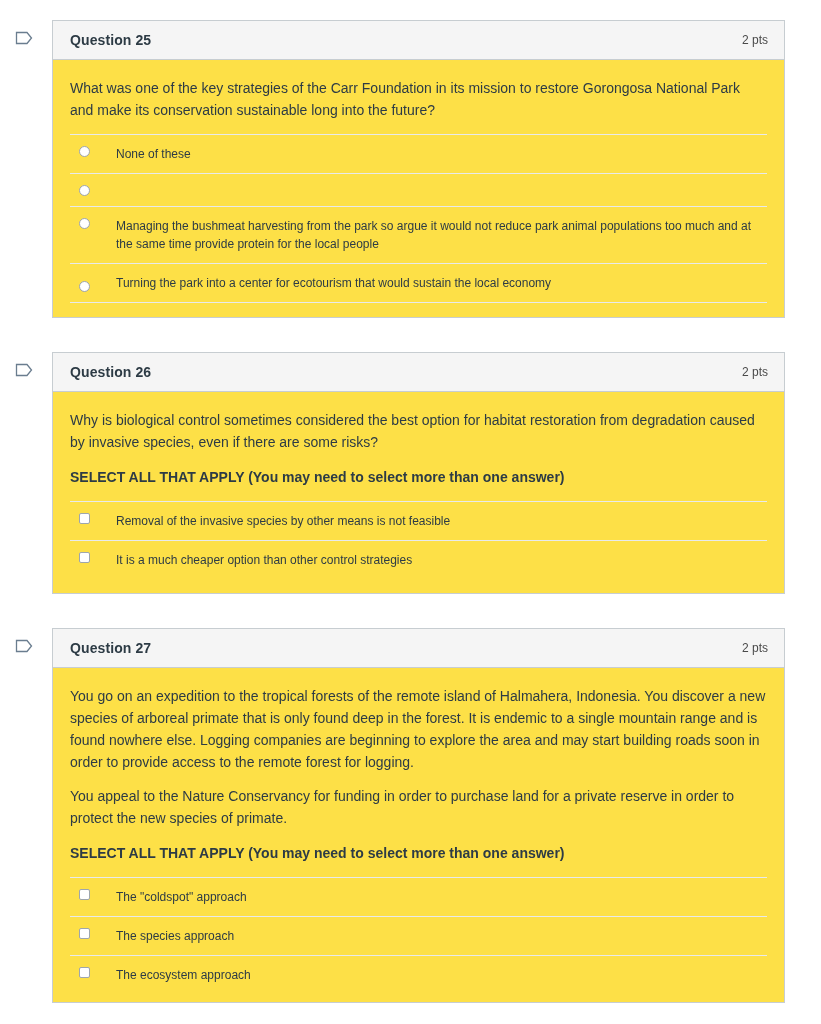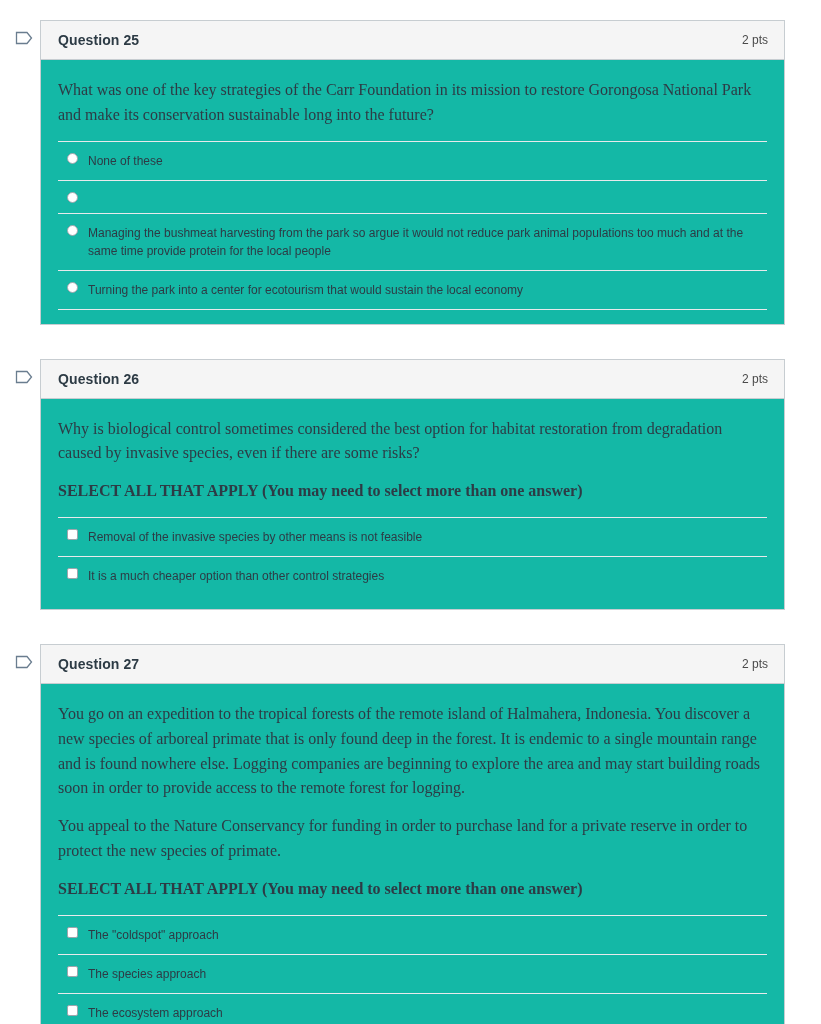--- a/index.html
+++ b/index.html
@@ -27,24 +27,24 @@
   }
   .flag-icon {
     position: absolute;
     left: 15px;
     top: 10px;
     width: 18px;
     height: 16px;
     display: block;
   }
   .question-card {
-    margin-left: 40px;
+    margin-left: 52px;
     margin-right: 36px;
     border: 1px solid #c7cdd1;
-    background: #14b8a6;
+    background: #fde047;
     box-sizing: border-box;
   }
   .question-header {
     background: #f5f5f5;
     border-bottom: 1px solid #c7cdd1;
     padding: 11px 16px 11px 17px;
     display: flex;
     align-items: center;
     justify-content: space-between;
     min-height: 16px;
@@ -58,51 +58,52 @@
   .question-points {
     font-size: 12px;
     color: #4a4a4a;
     font-weight: normal;
     white-space: nowrap;
   }
   .question-body {
     padding: 18px 17px 8px 17px;
   }
   .q-text {
-    font-size: 16px;
+    font-size: 14px;
     line-height: 1.55;
     color: #2d3b45;
     margin: 0 0 13px 0;
     max-width: 716px;
-    font-family: Liberation Serif, serif;
   }
   .q-text:last-of-type {
     margin-bottom: 13px;
   }
   .q-text.bold {
     font-weight: bold;
   }
   .answers {
     margin: 0;
     padding: 0;
     list-style: none;
     border-top: 1px solid #e8eaec;
   }
   .answer-row {
     display: flex;
     align-items: flex-start;
     padding: 10px 8px 10px 9px;
     border-bottom: 1px solid #e8eaec;
     min-height: 12px;
+    gap: 16px;
   }
   .answer-row:last-child {
     border-bottom: none;
   }
   .answers.with-bottom-rule .answer-row:last-child {
     border-bottom: 1px solid #e8eaec;
+    align-items: flex-end;
   }
   .radio-mark {
     flex: 0 0 auto;
     width: 11px;
     height: 11px;
     border: 1px solid #9ea6ad;
     border-radius: 50%;
     background: #fff;
     margin: 1px 10px 0 0;
     box-sizing: border-box;

